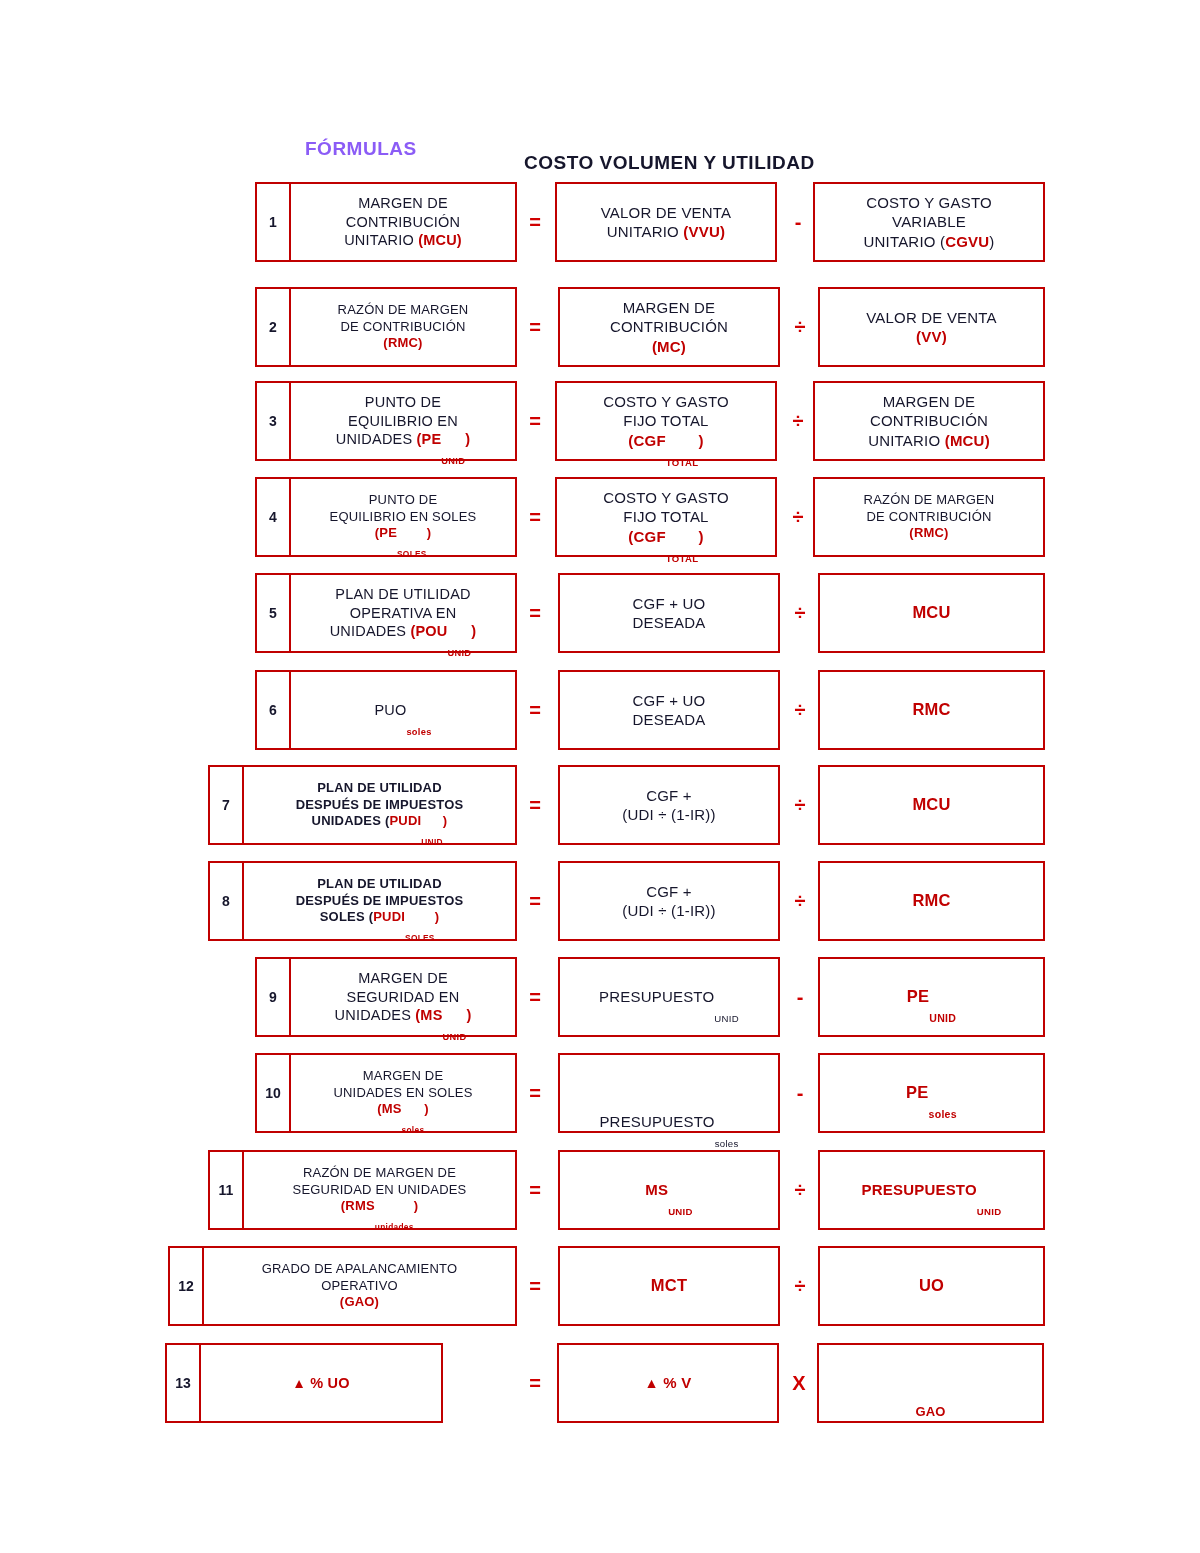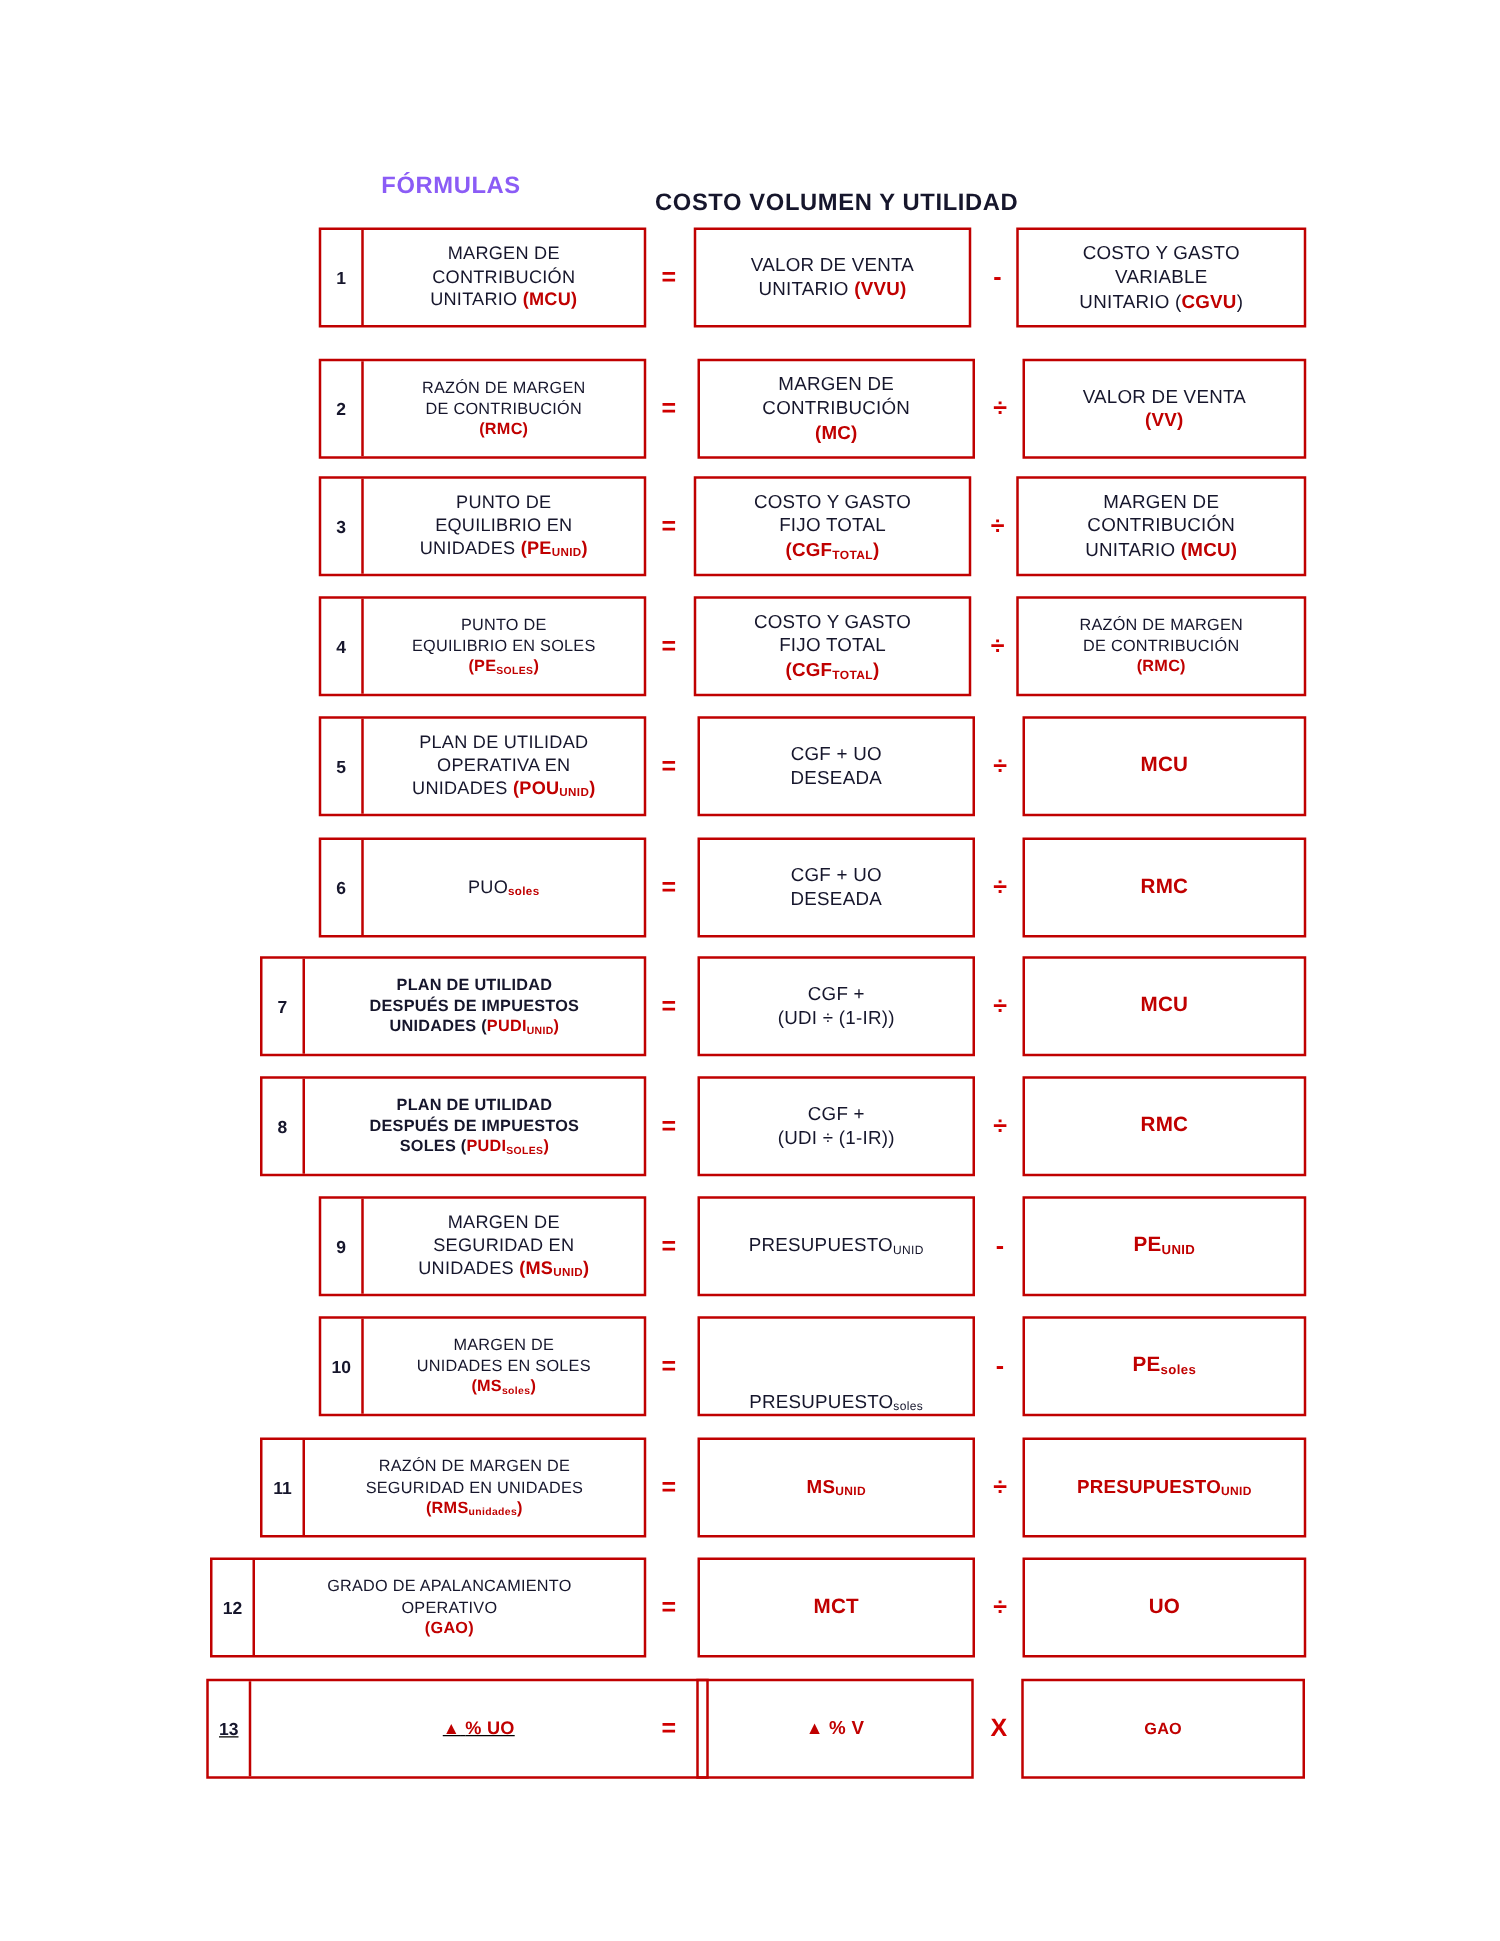--- a/index.html
+++ b/index.html
@@ -113,21 +113,21 @@
     padding: 0 5px;
     line-height: 1.3;
     font-size: 15px;
     color: #16162c;
     letter-spacing: 0.2px;
   }
 
   
   .red   { color: #C00000; font-weight: bold; }
   .bold  { font-weight: bold; }
-  .sub   { font-size: 0.64em; vertical-align: baseline; position: relative; top: 2px; letter-spacing: 0.3px; }
+  .sub   { font-size: 0.64em; vertical-align: baseline; position: relative; top: 20px; letter-spacing: 0.3px; }
   .tri   { color: #C00000; font-size: 0.95em; }
 
   
   .small { font-size: 13px; }
   .big   { font-size: 16.5px; }
 </style>
 </head>
 <body>
 
 <div id="header">
@@ -445,35 +445,35 @@
   </div>
   <div class="op" style="left:617px;">÷</div>
   <div class="box big" style="left:650px; width:227px;">
     <div>
       <span class="red">UO</span>
     </div>
   </div>
 </div>
 
 <div class="row" style="left:165px; top:1343px; width:880px;">
-  <div class="labelgroup" style="width:402px;text-decoration:underline;">
+  <div class="labelgroup" style="width:278px;">
     <div class="numcell">13</div>
     <div class="labelcell">
       <div>
         <span class="tri">▲</span>
         <span class="red">% UO</span>
       </div>
     </div>
   </div>
   <div class="op" style="left:355px;">=</div>
   <div class="box" style="left:392px; width:222px;">
     <div>
       <span class="tri">▲</span>
       <span class="red">% V</span>
     </div>
   </div>
   <div class="op" style="left:619px;">X</div>
-  <div class="box small" style="left:652px; width:227px;">
+  <div class="box small" style="left:652px; width:227px;align-items:flex-end;">
     <div>
       <span class="red">GAO</span>
     </div>
   </div>
 </div>
 
 </body></html>

